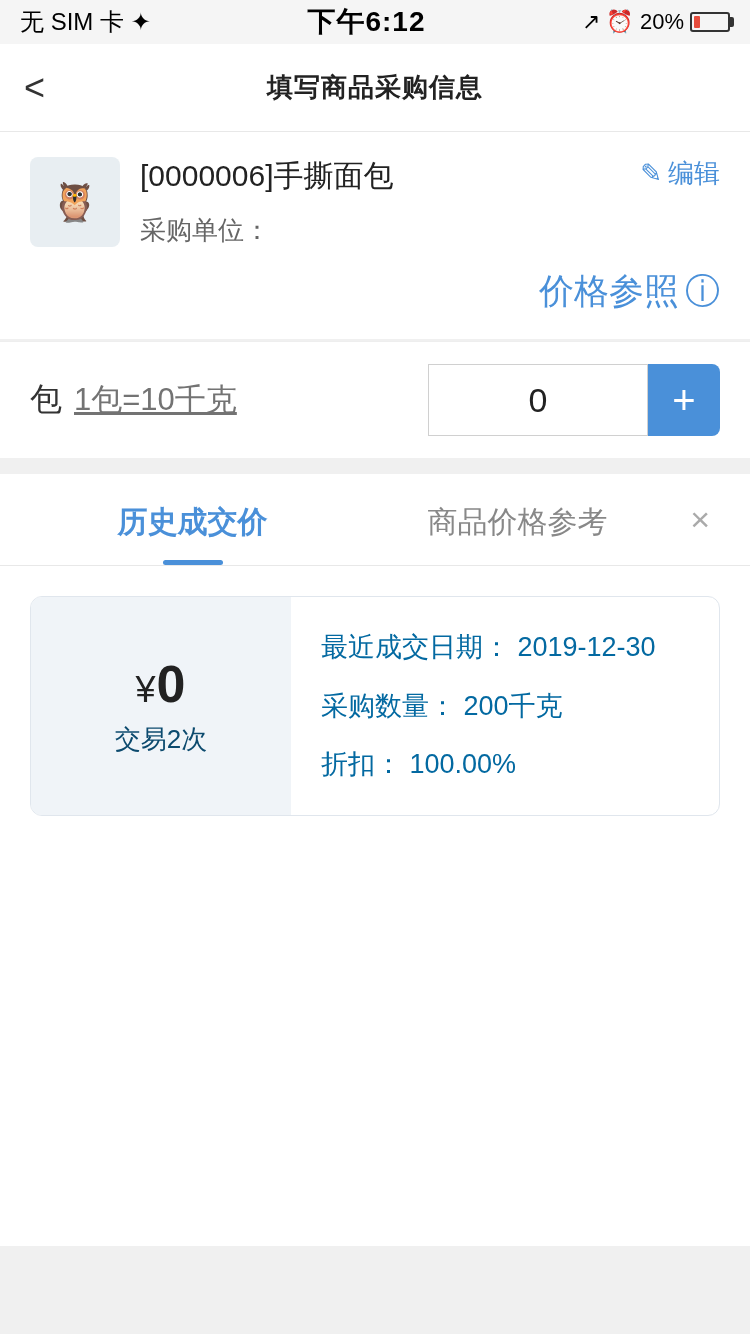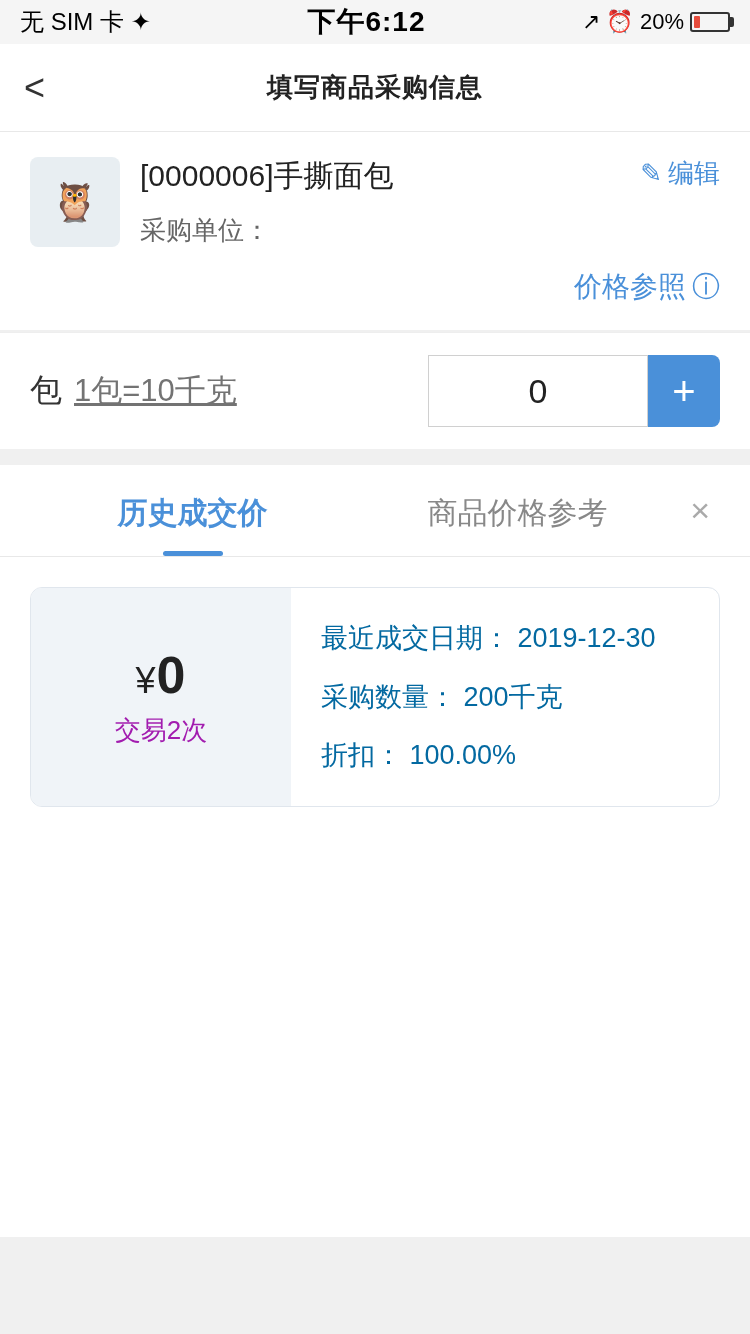--- a/index.html
+++ b/index.html
@@ -167,21 +167,21 @@
       align-items: center;
       gap: 6px;
       cursor: pointer;
     }
     .price-ref-row {
       display: flex;
       justify-content: flex-end;
       margin-top: 10px;
     }
     .price-ref-btn {
-      font-size: 28px;
+      font-size: 35px;
       color: #4a90d9;
       display: flex;
       align-items: center;
       gap: 6px;
       cursor: pointer;
       text-align: right;
     }
 
     
     .quantity-section {
@@ -314,21 +314,21 @@
       font-weight: 600;
       letter-spacing: 1px;
     }
     .history-price-symbol {
       font-size: 36px;
       color: #222;
       font-weight: 400;
     }
     .history-trades {
       font-size: 26px;
-      color: #a21caf;
+      color: #0c4a6e;
       margin-top: 8px;
     }
     .history-right {
       flex: 1;
       padding: 30px 30px;
       display: flex;
       flex-direction: column;
       gap: 18px;
       justify-content: center;
     }

